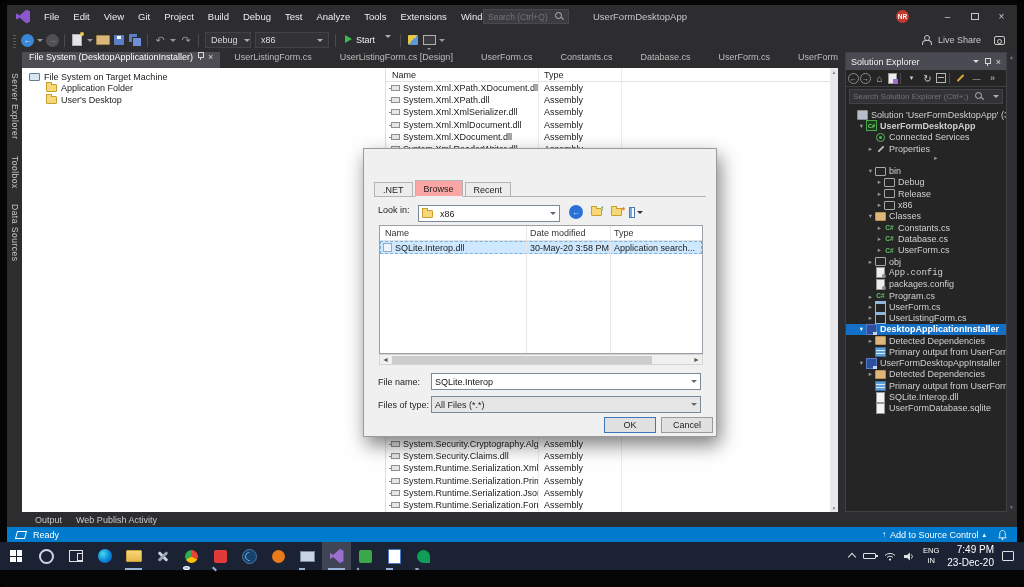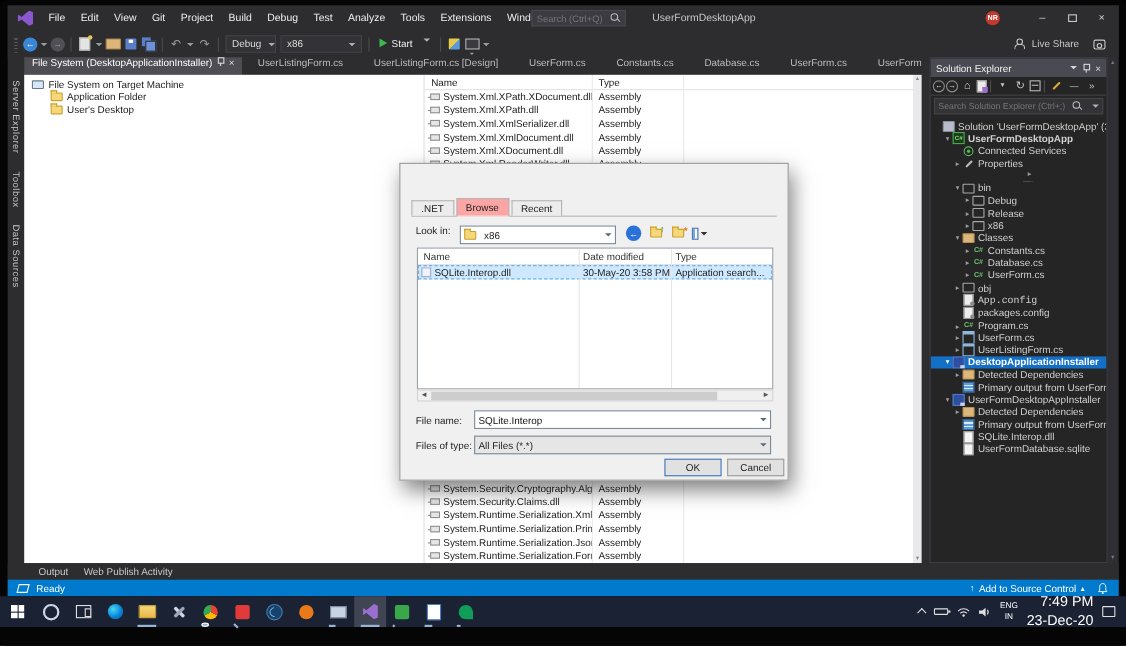--- a/index.html
+++ b/index.html
@@ -232,21 +232,21 @@
 .tb-green-editor::after{content:"";position:absolute;width:2px;height:9px;background:#fff;transform:rotate(45deg)}
 .tb-blue-doc::before{content:"";width:11px;height:13px;background:#fff;border:1px solid #4a7ac8;border-radius:1px}
 .tb-blue-doc::after{content:"";position:absolute;width:7px;height:7px;background:repeating-linear-gradient(0deg,transparent 0 2px,#7aa0d8 2px 3px)}
 .tb-hangouts::before{content:"";width:13px;height:13px;background:#0f9d58;border-radius:50% 50% 0 50%}
 .tb-hangouts::after{content:"";position:absolute;width:4px;height:4px;background:#fff;border-radius:50%}
 .tray{margin-left:auto;display:flex;align-items:center;gap:8px;padding-right:10px;color:#e8e8e8}
 .chev{width:6px;height:6px;border-left:1px solid #e0e0e0;border-top:1px solid #e0e0e0;transform:rotate(45deg);margin-top:2px}
 .battery{width:13px;height:6px;border:1px solid #e0e0e0;border-radius:1px;position:relative}
 .battery::after{content:"";position:absolute;right:-3px;top:1px;width:2px;height:2px;background:#e0e0e0}
 .tray-text{font-size:7.5px;line-height:1.3;text-align:center;color:#fff}
-.tray-text.clock{text-align:right;font-size:13px}
+.tray-text.clock{text-align:right;font-size:10px}
 .notif{width:12px;height:10px;border:1px solid #e0e0e0;border-radius:1px}
 </style>
 </head>
 <body>
 
 <div class="screen">
 
   <div class="vs">
 
     <div class="titlebar">

